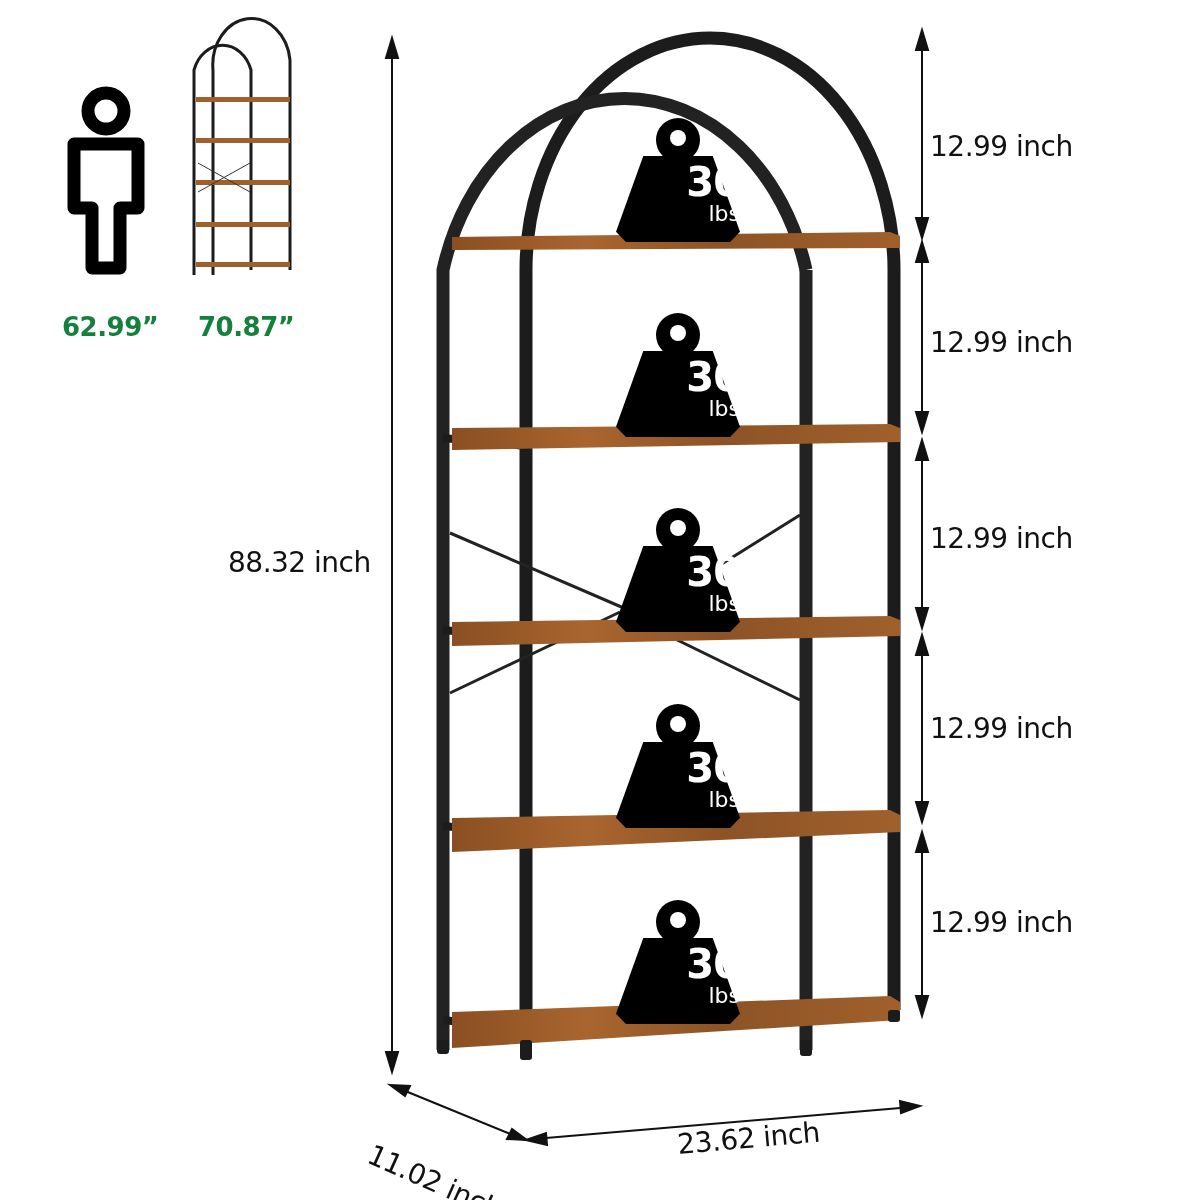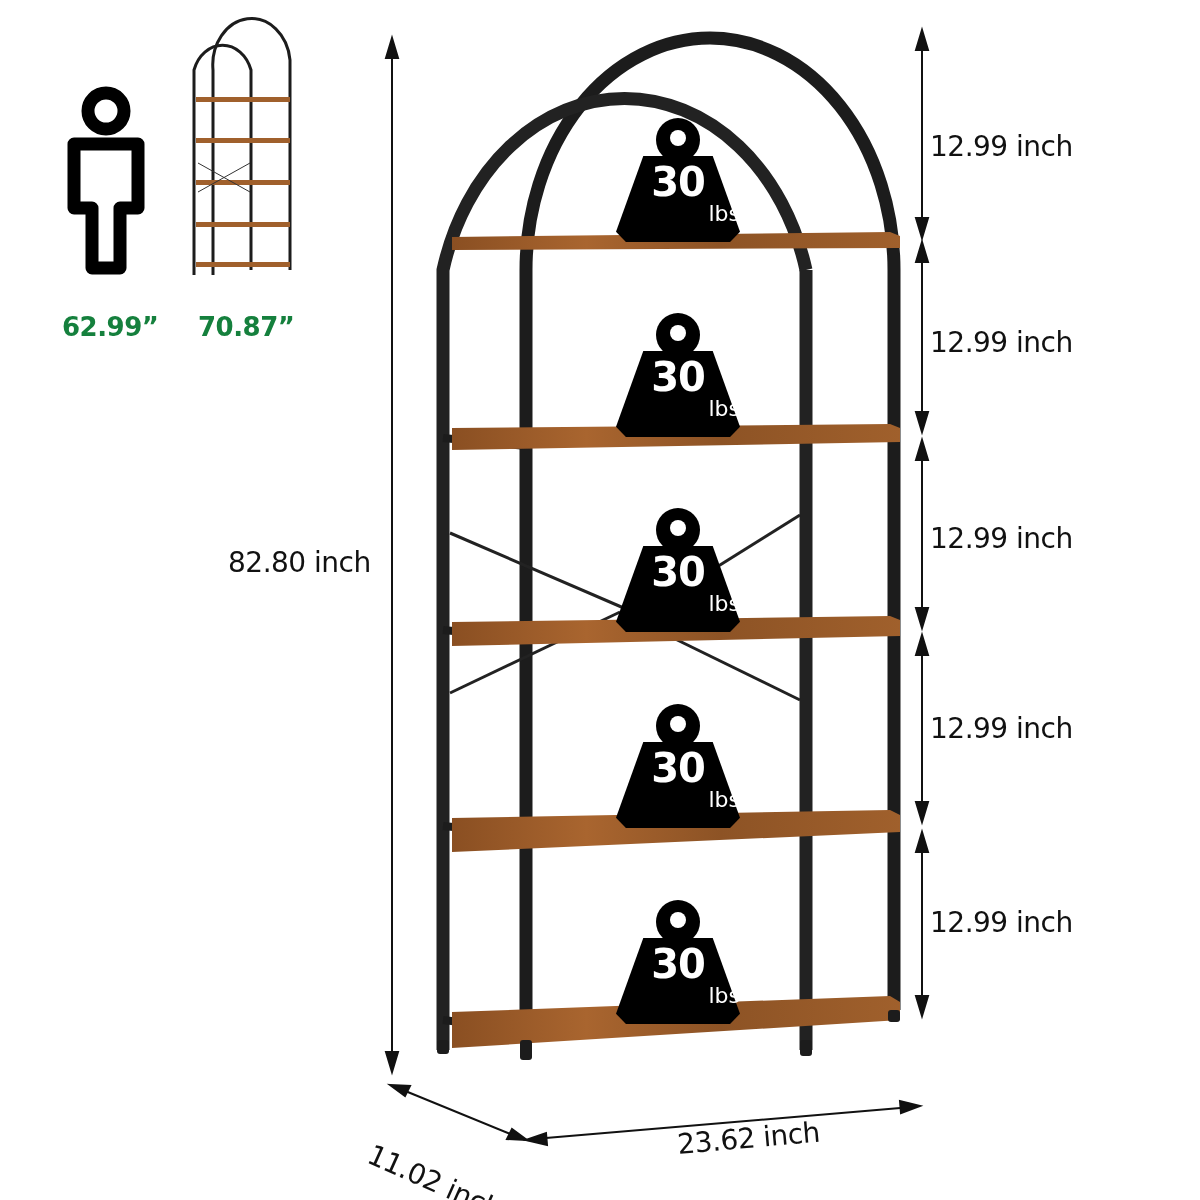--- a/index.html
+++ b/index.html
@@ -4,21 +4,21 @@
 <style>
   html, body { margin: 0; padding: 0; background: #ffffff; }
   body { width: 1200px; height: 1200px; position: relative; overflow: hidden; font-family: "DejaVu Sans", sans-serif; color: #111; }
   svg { position: absolute; left: 0; top: 0; }
   .dim-label { position: absolute; font-size: 28px; color: #111; white-space: nowrap; letter-spacing: -0.5px; }
   .ref-label { position: absolute; font-size: 26px; font-weight: bold; color: #15803d; white-space: nowrap; letter-spacing: -0.5px; }
   .weight { position: absolute; width: 124px; height: 130px; }
   .weight .ring { position: absolute; left: 40px; top: 0; width: 44px; height: 44px; border-radius: 50%; background: #000; }
   .weight .ring::after { content: ""; position: absolute; left: 14px; top: 12px; width: 16px; height: 16px; border-radius: 50%; background: #fff; }
   .weight .body { position: absolute; left: 0; top: 38px; width: 124px; height: 86px; background: #000; clip-path: polygon(22% 0, 78% 0, 100% 88%, 92% 100%, 8% 100%, 0 88%); border-radius: 6px; }
-  .weight .num { position: absolute; left: 0; top: 42px; width: 124px; text-align: center; color: #fff; font-weight: bold; font-size: 40px; line-height: 44px; letter-spacing: -1px; }
+  .weight .num { position: absolute; left: 0; top: 42px; width: 124px; text-align: right; color: #fff; font-weight: bold; font-size: 40px; line-height: 44px; letter-spacing: -1px; }
   .weight .unit { position: absolute; left: 0; top: 84px; width: 124px; text-align: right; color: #fff; font-size: 22px; line-height: 24px; }
 </style>
 </head>
 <body>
 
 <svg width="1200" height="1200" viewBox="0 0 1200 1200">
   <defs>
     <linearGradient id="wood" x1="0" y1="0" x2="1" y2="0">
       <stop offset="0" stop-color="#8a4f22"></stop>
       <stop offset="0.3" stop-color="#a9652f"></stop>
@@ -118,21 +118,21 @@
 
   <g fill="none" stroke="#000" stroke-width="13" stroke-linejoin="round">
     <circle cx="106" cy="111" r="18"></circle>
     <path d="M 74 144 L 138 144 L 138 208 L 120 208 L 120 268 L 92 268 L 92 208 L 74 208 Z"></path>
   </g>
 </svg>
 
 <div class="ref-label" style="left:62px; top:312px;">62.99”</div>
 <div class="ref-label" style="left:198px; top:312px;">70.87”</div>
 
-<div class="dim-label" style="left:228px; top:546px;">82.80 inch</div>
+<div class="dim-label" style="left:228px; top:546px;">88.32 inch</div>
 <div class="dim-label" style="left:930px; top:130px;">12.99 inch</div>
 <div class="dim-label" style="left:930px; top:326px;">12.99 inch</div>
 <div class="dim-label" style="left:930px; top:522px;">12.99 inch</div>
 <div class="dim-label" style="left:930px; top:712px;">12.99 inch</div>
 <div class="dim-label" style="left:930px; top:906px;">12.99 inch</div>
 <div class="dim-label" style="left:376px; top:1138px; transform: rotate(24deg); transform-origin: left top;">11.02 inch</div>
 <div class="dim-label" style="left:676px; top:1128px; transform: rotate(-5deg); transform-origin: left top;">23.62 inch</div>
 
 <div class="weight" style="left:616px; top:118px;">
   <div class="ring"></div>

